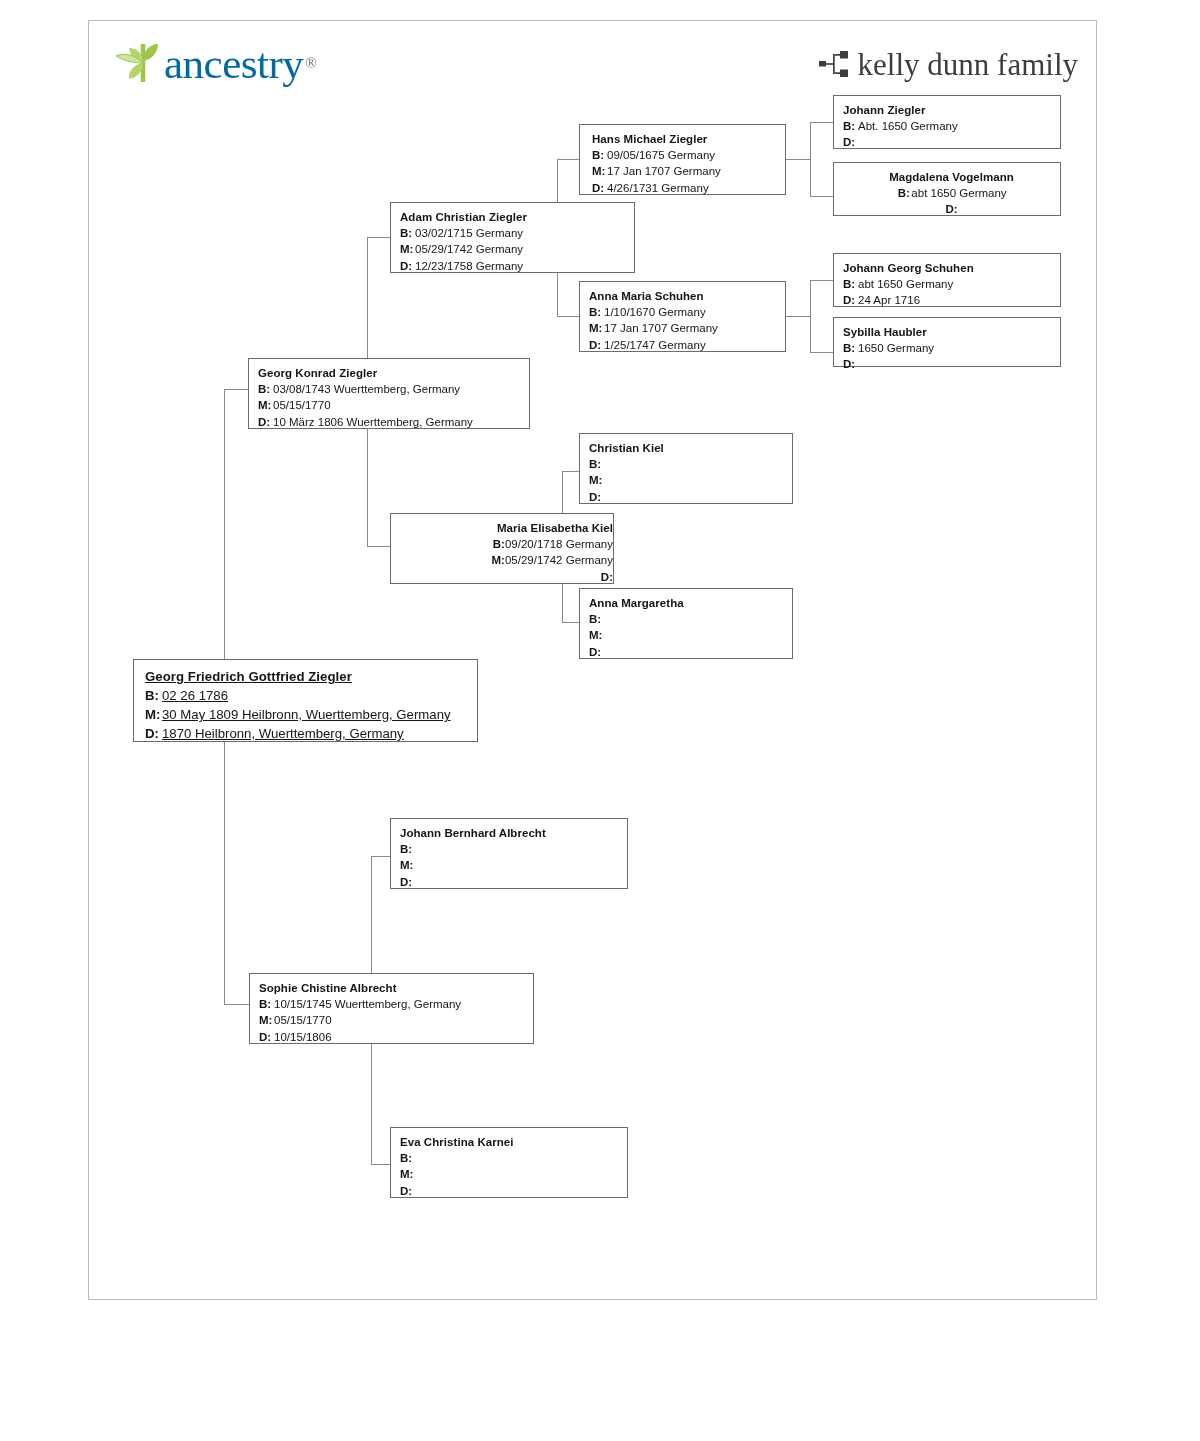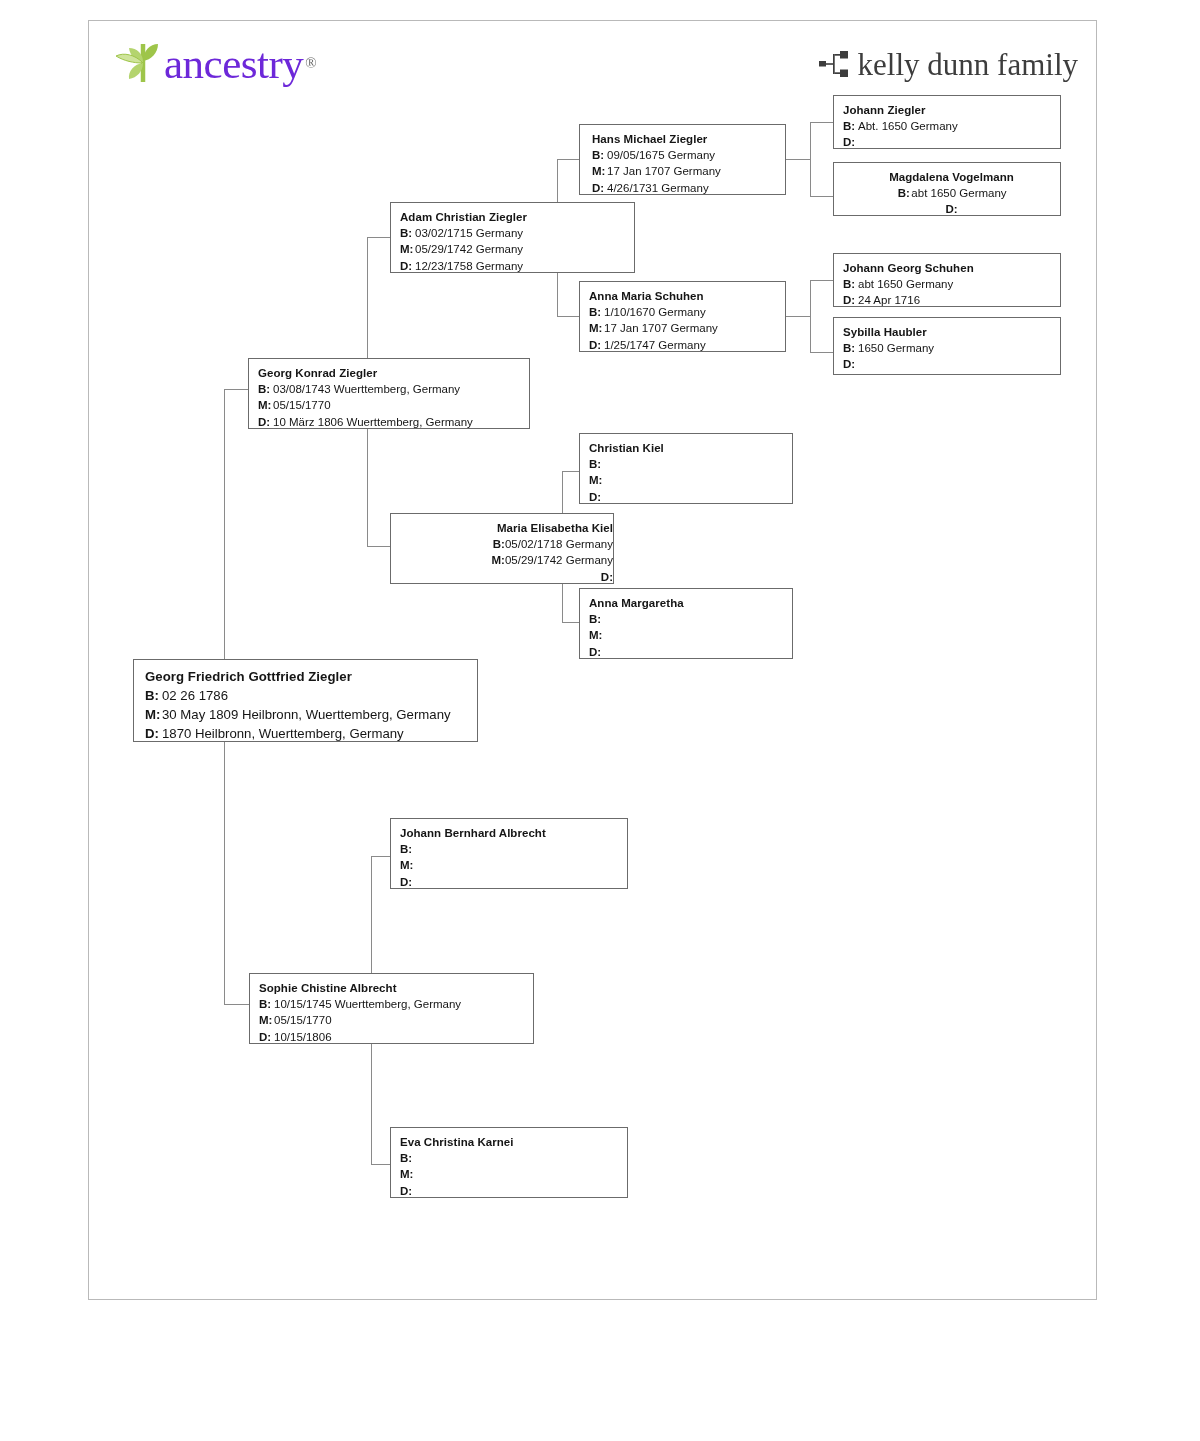--- a/index.html
+++ b/index.html
@@ -41,21 +41,21 @@
   #logo-leaf {
     width: 48px;
     height: 44px;
     flex: 0 0 auto;
     margin-right: 4px;
   }
   #logo-word {
     font-family: "Liberation Serif", serif;
     font-size: 43px;
     letter-spacing: -0.5px;
-    color: #6d28d9;
+    color: #0369a1;
     line-height: 1;
   }
   #logo-tm {
     font-family: "Liberation Serif", serif;
     font-size: 15px;
     color: #6d6d6d;
     vertical-align: super;
     margin-left: 2px;
   }
   #treename-block {
@@ -103,20 +103,21 @@
   }
   .person-box .lbl {
     font-weight: bold;
     display: inline-block;
     min-width: 15px;
   }
   .person-box.primary {
     font-size: 13.2px;
     line-height: 19px;
     padding: 7px 15px 7px 11px;
+    text-decoration: underline;
   }
   .person-box.primary .pname {
     font-size: 13.2px;
   }
   .person-box.primary .lbl {
     min-width: 17px;
   }
 
   
   .conn {
@@ -211,21 +212,21 @@
     <div class="prow"><span class="lbl">B:</span><span>abt 1650 Germany</span></div>
     <div class="prow"><span class="lbl">D:</span><span></span></div>
   </div>
 
   <div class="person-box" style="left:833px; top:253px; width:228px; height:54px;">
     <div class="pname">Johann Georg Schuhen</div>
     <div class="prow"><span class="lbl">B:</span><span>abt 1650 Germany</span></div>
     <div class="prow"><span class="lbl">D:</span><span>24 Apr 1716</span></div>
   </div>
 
-  <div class="person-box" style="left:833px; top:317px; width:228px; height:58px;">
+  <div class="person-box" style="left:833px; top:317px; width:228px; height:50px;">
     <div class="pname">Sybilla Haubler</div>
     <div class="prow"><span class="lbl">B:</span><span>1650 Germany</span></div>
     <div class="prow"><span class="lbl">D:</span><span></span></div>
   </div>
 
   <div class="person-box" style="left:579px; top:124px; width:207px; height:71px;padding-left:12px;">
     <div class="pname">Hans Michael Ziegler</div>
     <div class="prow"><span class="lbl">B:</span><span>09/05/1675 Germany</span></div>
     <div class="prow"><span class="lbl">M:</span><span>17 Jan 1707 Germany</span></div>
     <div class="prow"><span class="lbl">D:</span><span>4/26/1731 Germany</span></div>
@@ -254,21 +255,21 @@
 
   <div class="person-box" style="left:579px; top:433px; width:214px; height:71px;">
     <div class="pname">Christian Kiel</div>
     <div class="prow"><span class="lbl">B:</span><span></span></div>
     <div class="prow"><span class="lbl">M:</span><span></span></div>
     <div class="prow"><span class="lbl">D:</span><span></span></div>
   </div>
 
   <div class="person-box" style="left:390px; top:513px; width:224px; height:71px;text-align:right;">
     <div class="pname">Maria Elisabetha Kiel</div>
-    <div class="prow"><span class="lbl">B:</span><span>05/02/1718 Germany</span></div>
+    <div class="prow"><span class="lbl">B:</span><span>09/20/1718 Germany</span></div>
     <div class="prow"><span class="lbl">M:</span><span>05/29/1742 Germany</span></div>
     <div class="prow"><span class="lbl">D:</span><span></span></div>
   </div>
 
   <div class="person-box" style="left:579px; top:588px; width:214px; height:71px;">
     <div class="pname">Anna Margaretha</div>
     <div class="prow"><span class="lbl">B:</span><span></span></div>
     <div class="prow"><span class="lbl">M:</span><span></span></div>
     <div class="prow"><span class="lbl">D:</span><span></span></div>
   </div>

